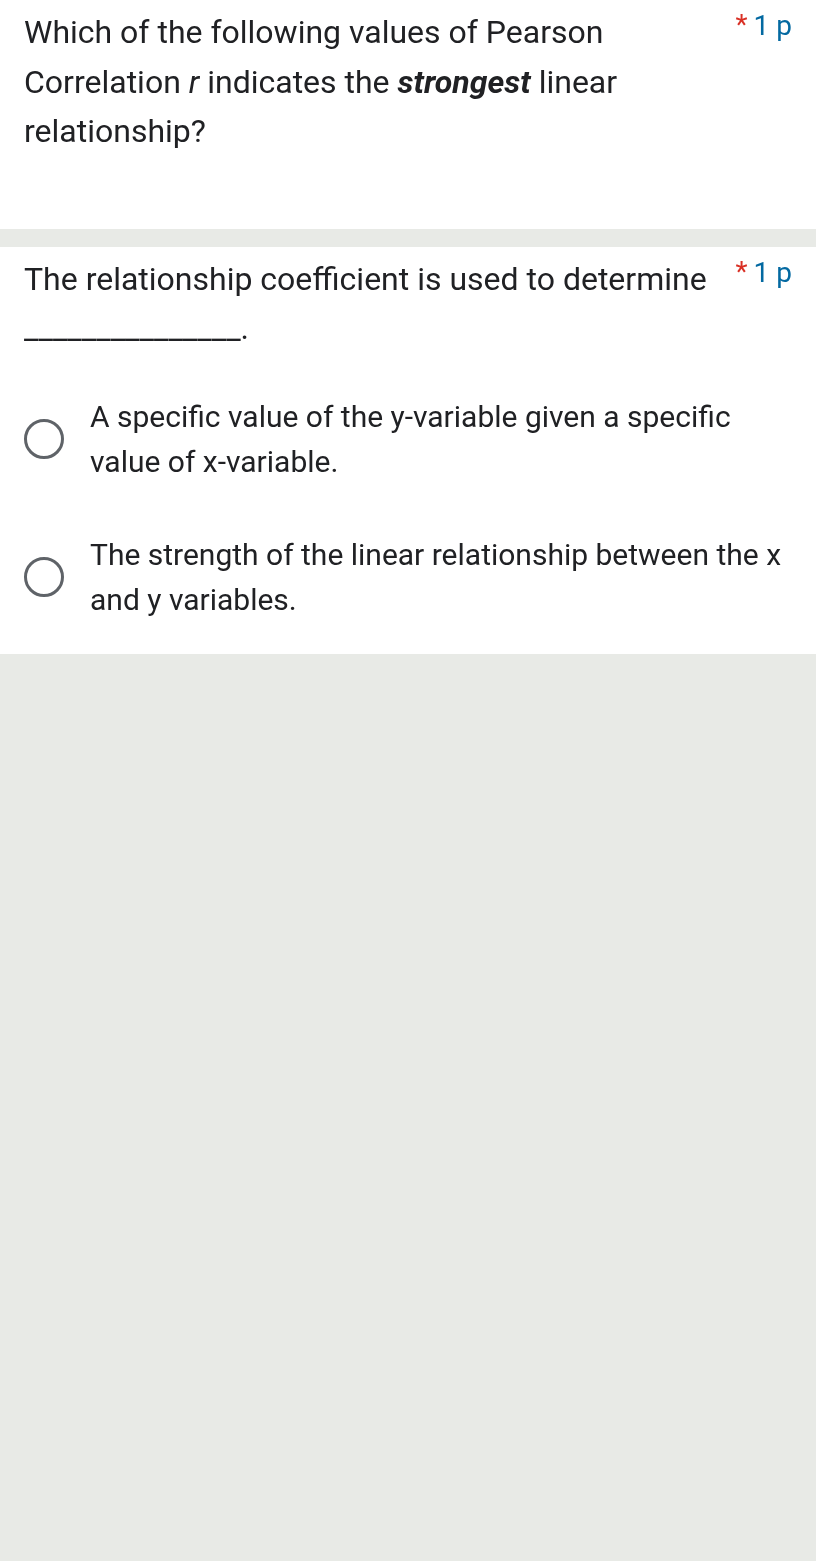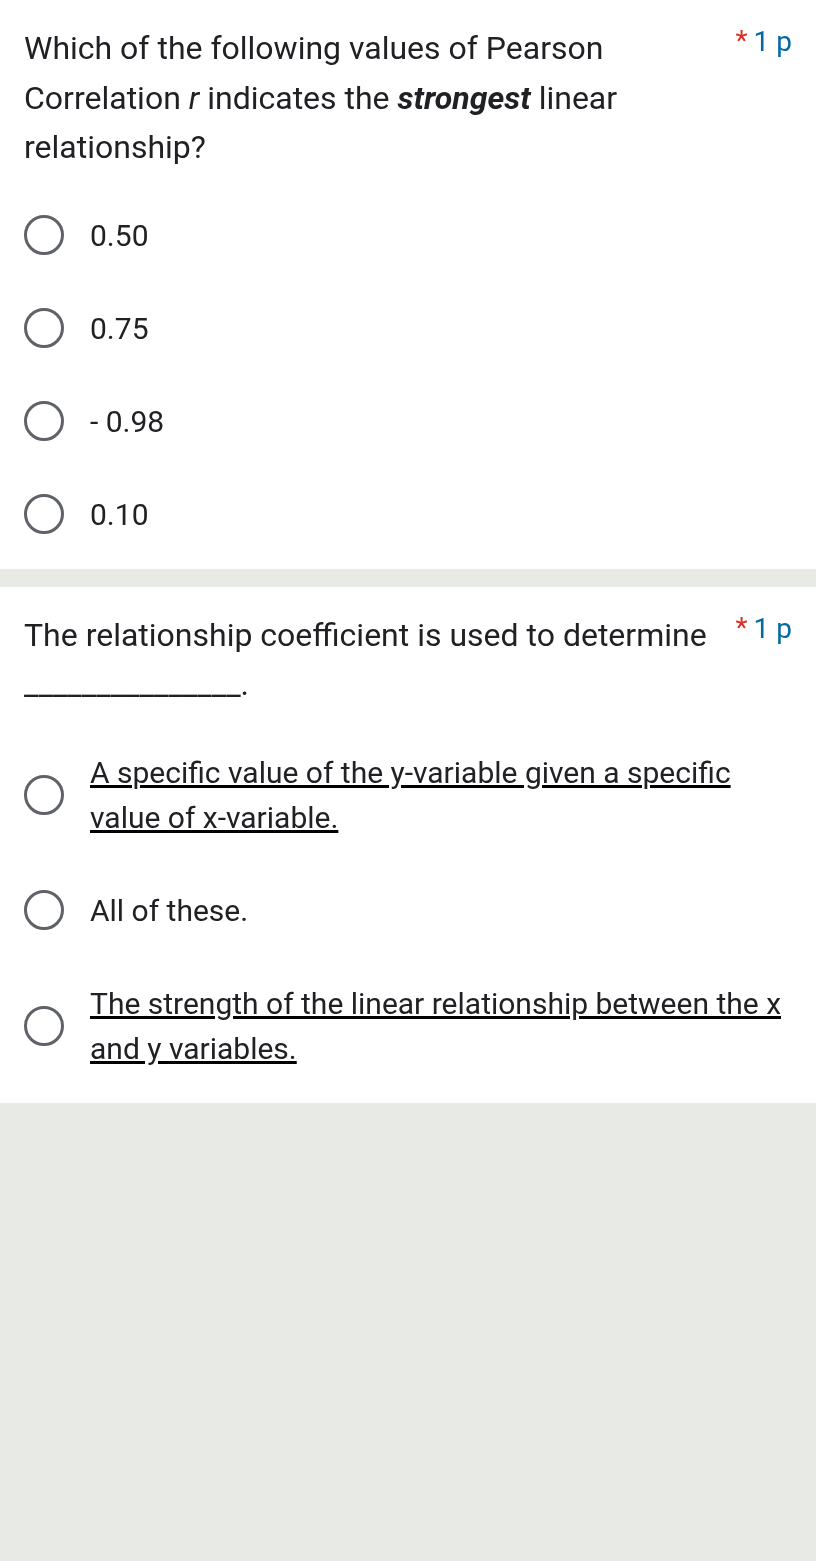--- a/index.html
+++ b/index.html
@@ -8,21 +8,21 @@
       padding: 0;
     }
     body {
       font-family: 'Roboto', 'Helvetica Neue', Arial, sans-serif;
       background: #e8eae6;
       width: 816px;
       overflow-x: hidden;
     }
     .question-card {
       background: #ffffff;
-      padding: 24px 24px 32px 24px;
+      padding: 8px 24px 32px 24px;
       margin-bottom: 18px;
     }
     .question-header {
       display: flex;
       align-items: flex-start;
       margin-bottom: 40px;
     }
     .question-text {
       flex: 1;
       font-size: 32px;
@@ -55,21 +55,20 @@
       flex-direction: column;
       gap: 48px;
     }
     .option-row {
       display: flex;
       align-items: center;
       gap: 26px;
       cursor: pointer;
     }
     .option-row.multiline {
-      text-decoration: underline;
     }
     .radio-circle {
       width: 40px;
       height: 40px;
       min-width: 40px;
       border: 3px solid #5f6368;
       border-radius: 50%;
       flex-shrink: 0;
     }
     .option-label {
@@ -82,53 +81,31 @@
 <body>
 
 <div class="question-card">
   <div class="question-header">
     <div class="question-text">
       <span>Which of the following values of Pearson Correlation </span><span class="italic">r</span><span> indicates the </span><span class="bold-italic">strongest</span><span> linear relationship?</span>
     </div>
     <span class="required-mark">*</span>
     <span class="points">1 p</span>
   </div>
-  <div class="options">
-    <div class="option-row">
-      <div class="radio-circle"></div>
-      <span class="option-label">0.50</span>
-    </div>
-    <div class="option-row">
-      <div class="radio-circle"></div>
-      <span class="option-label">0.75</span>
-    </div>
-    <div class="option-row">
-      <div class="radio-circle"></div>
-      <span class="option-label">- 0.98</span>
-    </div>
-    <div class="option-row">
-      <div class="radio-circle"></div>
-      <span class="option-label">0.10</span>
-    </div>
-  </div>
 </div>
 
 <div class="question-card">
   <div class="question-header">
     <div class="question-text">The relationship coefficient is used to determine _______________.</div>
     <span class="required-mark">*</span>
     <span class="points">1 p</span>
   </div>
   <div class="options">
     <div class="option-row multiline">
       <div class="radio-circle"></div>
       <span class="option-label">A specific value of the y-variable given a specific value of x-variable.</span>
     </div>
-    <div class="option-row">
-      <div class="radio-circle"></div>
-      <span class="option-label">All of these.</span>
-    </div>
     <div class="option-row multiline">
       <div class="radio-circle"></div>
       <span class="option-label">The strength of the linear relationship between the x and y variables.</span>
     </div>
   </div>
 </div>
 
 </body></html>

